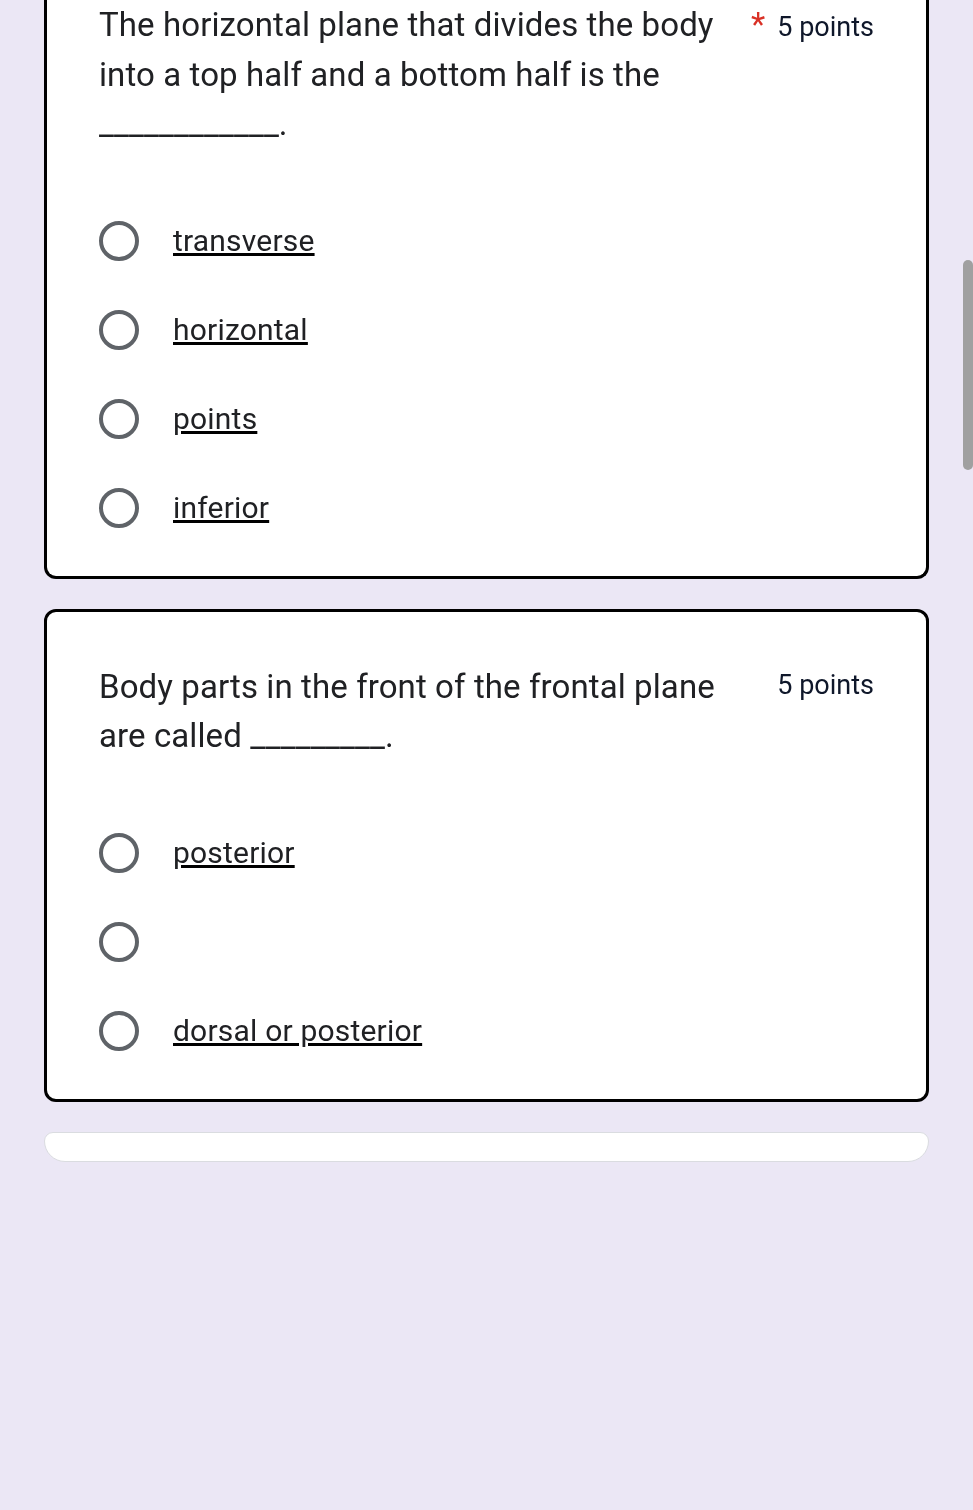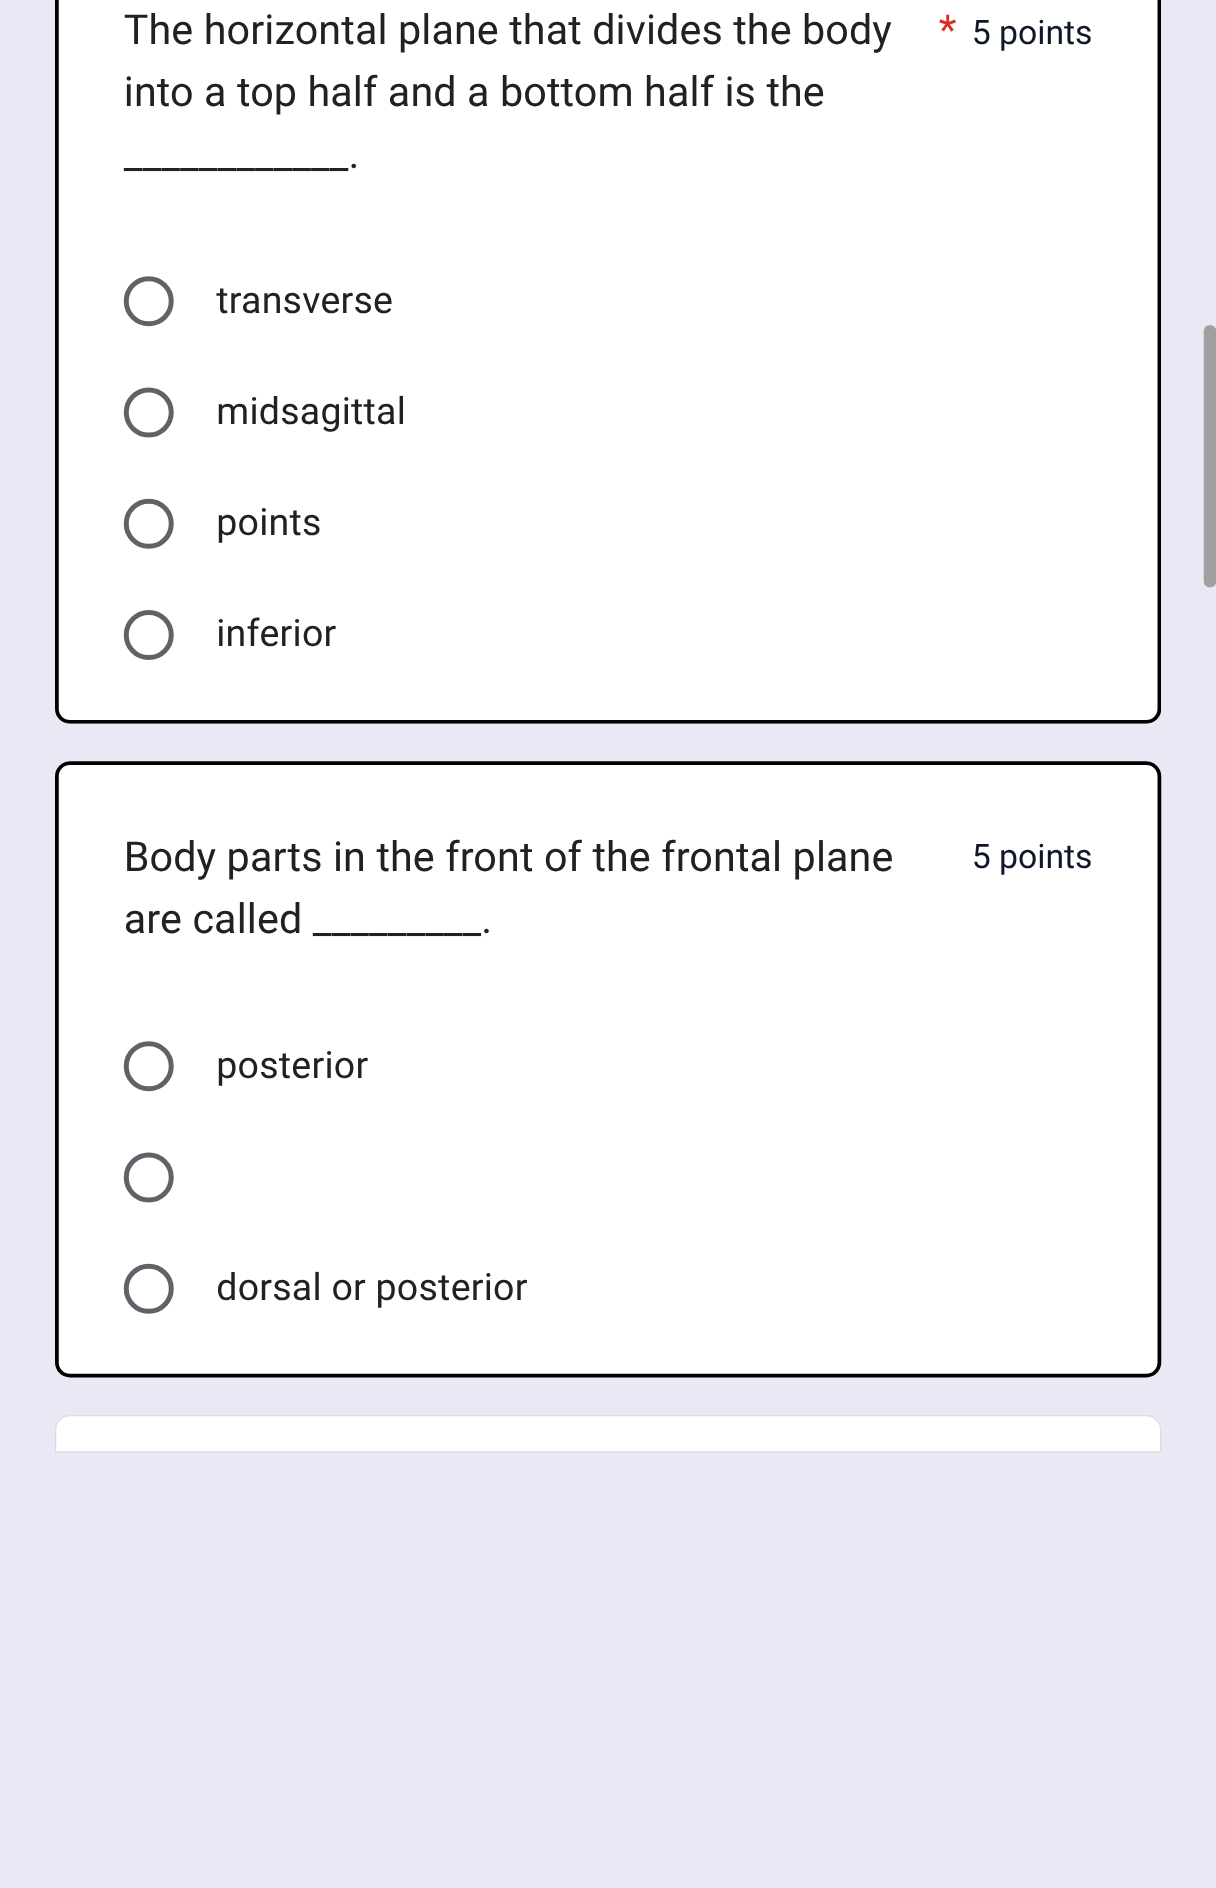--- a/index.html
+++ b/index.html
@@ -1,18 +1,19 @@
 <!DOCTYPE html>
 <html><head>
   <meta charset="utf-8">
   <style>
     * {
       box-sizing: border-box;
       margin: 0;
       padding: 0;
+      border-radius: 28px;
     }
     body {
       font-family: 'Google Sans', Roboto, Arial, sans-serif;
       background-color: #ebe7f5;
       padding: 0;
       width: 973px;
       height: 1510px;
       overflow: hidden;
       position: relative;
     }
@@ -65,20 +66,21 @@
     .options {
       display: flex;
       flex-direction: column;
       gap: 49px;
     }
     .option {
       display: flex;
       align-items: center;
       gap: 34px;
       cursor: pointer;
+      text-decoration: underline;
     }
     .radio-circle {
       width: 40px;
       height: 40px;
       border: 4px solid #5f6368;
       border-radius: 50%;
       flex-shrink: 0;
     }
     .option-label {
       font-size: 30px;
@@ -116,21 +118,21 @@
         <span class="points">5 points</span>
       </div>
     </div>
     <div class="options">
       <div class="option">
         <div class="radio-circle"></div>
         <span class="option-label">transverse</span>
       </div>
       <div class="option">
         <div class="radio-circle"></div>
-        <span class="option-label">midsagittal</span>
+        <span class="option-label">horizontal</span>
       </div>
       <div class="option">
         <div class="radio-circle"></div>
         <span class="option-label">points</span>
       </div>
       <div class="option">
         <div class="radio-circle"></div>
         <span class="option-label">inferior</span>
       </div>
     </div>

